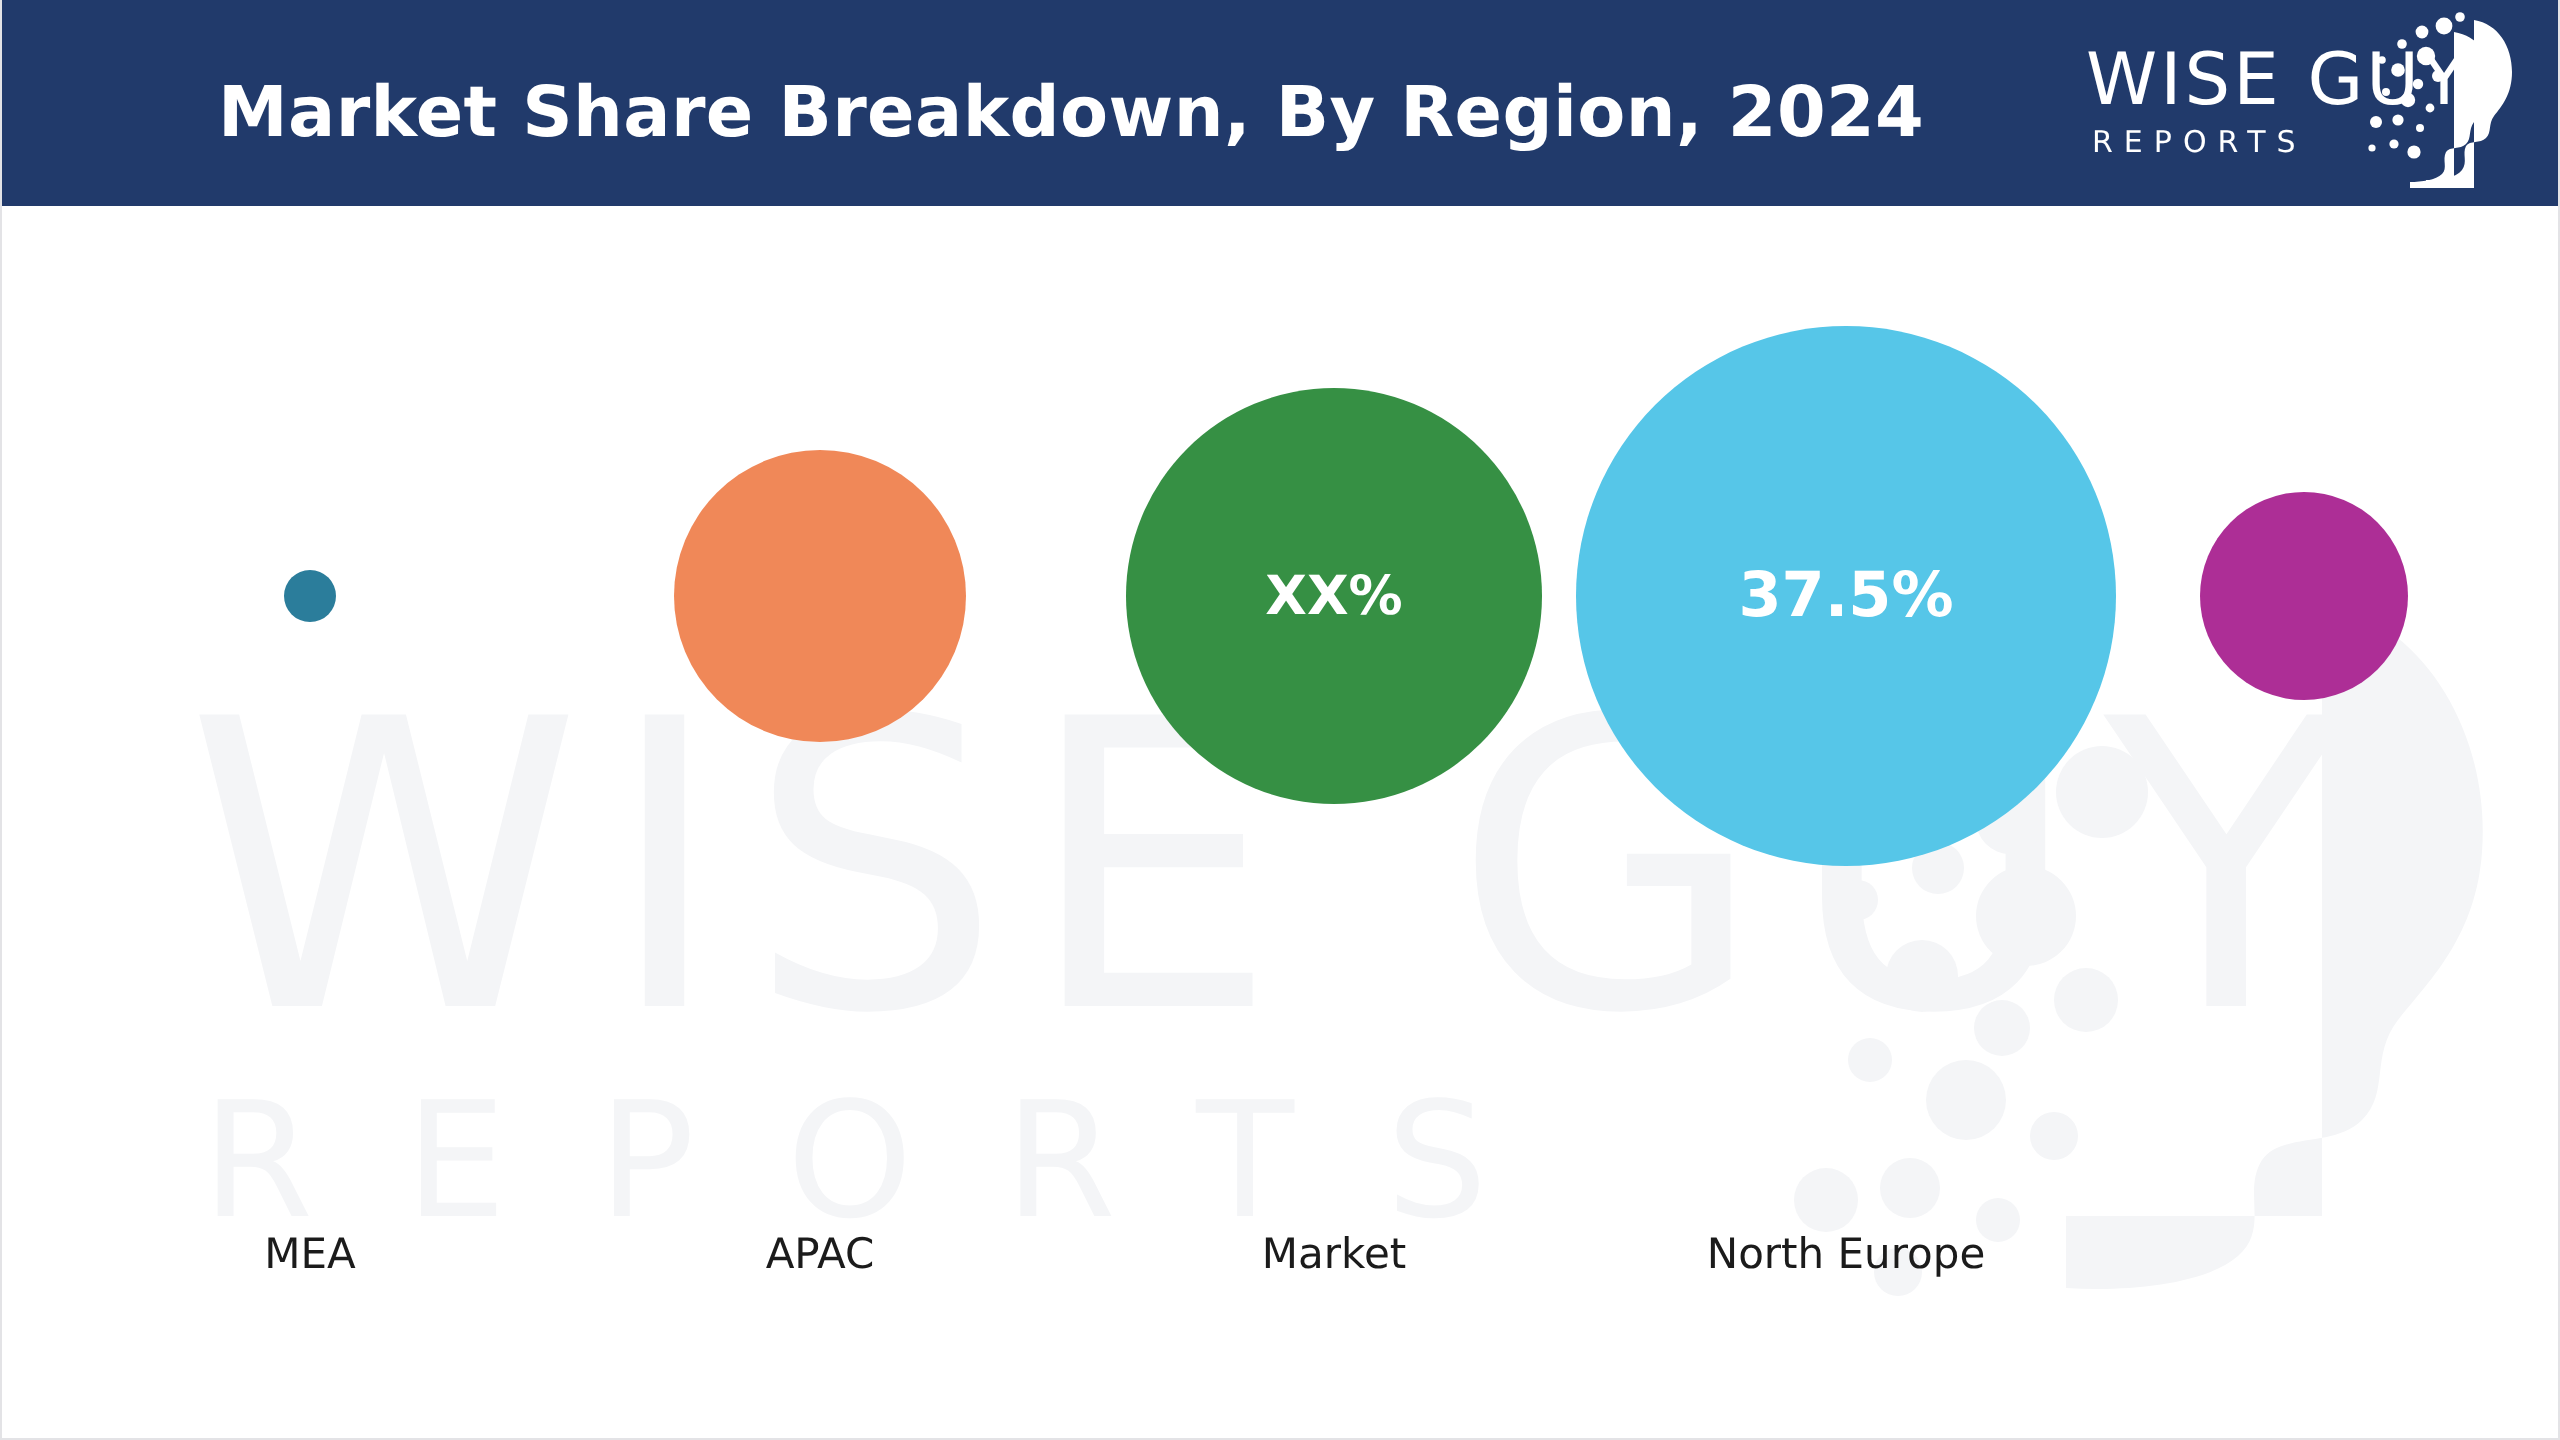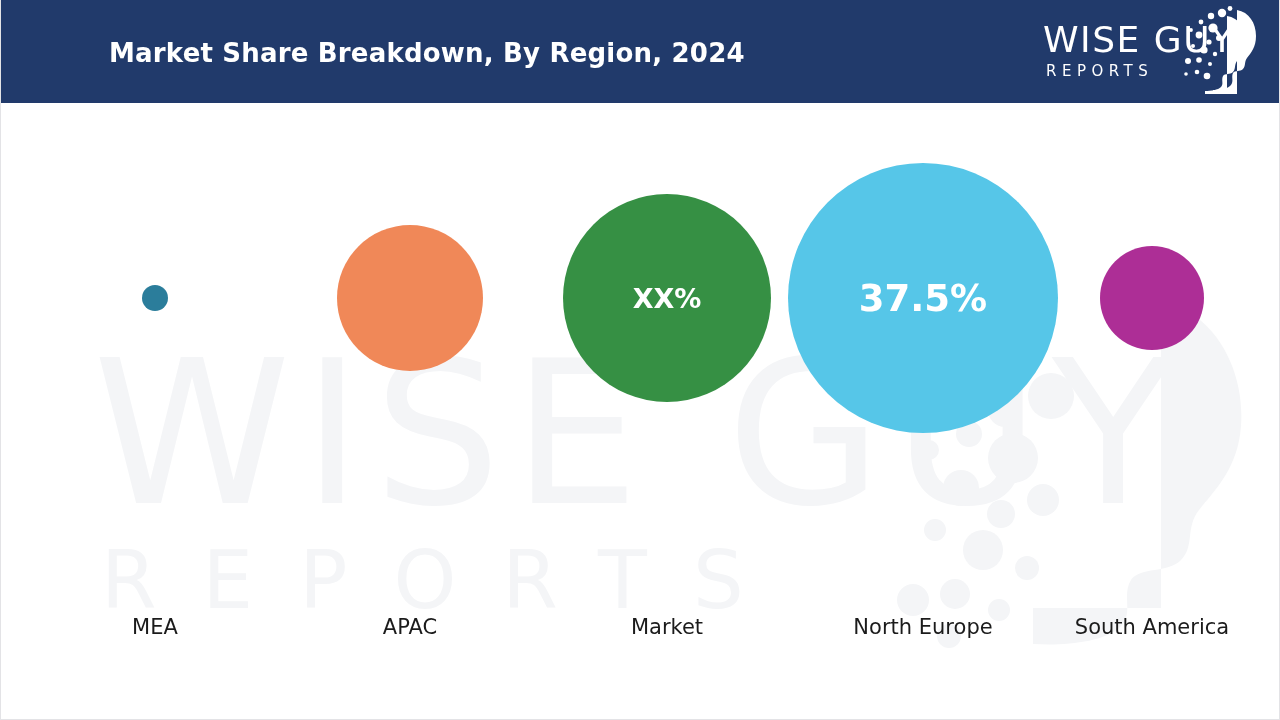--- a/index.html
+++ b/index.html
@@ -25,21 +25,21 @@
     width:1280px; height:103px;
     background:#213a6b;
     display:flex;
     align-items:center;
     overflow:hidden;
   }
   .header-title {
     position:absolute;
     left:108px;
     top:40px;
-    font-size:26px;
+    font-size:35px;
     font-weight:bold;
     color:#ffffff;
     letter-spacing:0.2px;
     white-space:nowrap;
     line-height:1;
   }
   .logo {
     position:absolute;
     right:22px;
     top:6px;
@@ -185,29 +185,28 @@
       <div class="bubble" style="width: 26px; height: 26px; left: 141px; top: 182px; background: rgb(43, 125, 155);">
         <span style="color: rgb(255, 255, 255); font-size: 0px;"></span>
       </div>
       <div class="bubble" style="width: 146px; height: 146px; left: 336px; top: 122px; background: rgb(240, 136, 88);">
         <span style="color: rgb(255, 255, 255); font-size: 0px;"></span>
       </div>
       <div class="bubble" style="width: 208px; height: 208px; left: 562px; top: 91px; background: rgb(54, 144, 68);">
         <span style="color: rgb(255, 255, 255); font-size: 27px;">XX%</span>
       </div>
       <div class="bubble" style="width: 270px; height: 270px; left: 787px; top: 60px; background: rgb(86, 198, 232);">
-        <span style="color: rgb(255, 255, 255); font-size: 37px;">37.5%</span>
+        <span style="color: rgb(255, 255, 255); font-size: 31px;">37.5%</span>
       </div>
       <div class="bubble" style="width: 104px; height: 104px; left: 1099px; top: 143px; background: rgb(173, 46, 150);">
         <span style="color: rgb(255, 255, 255); font-size: 0px;"></span>
       </div>
     </div>
 
     <div class="labels">
       <div class="axis-label" style="left: 154px;">MEA</div>
       <div class="axis-label" style="left: 409px;">APAC</div>
       <div class="axis-label" style="left: 666px;">Market</div>
       <div class="axis-label" style="left: 922px;">North Europe</div>
-      <div class="axis-label" style="left: 1151px;">South America</div>
     </div>
 
   </div>
 </div>
 
 </body></html>

